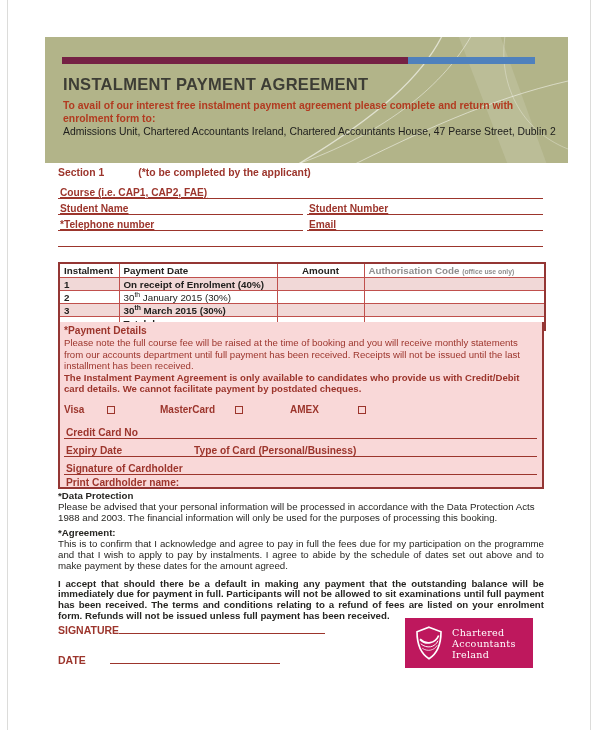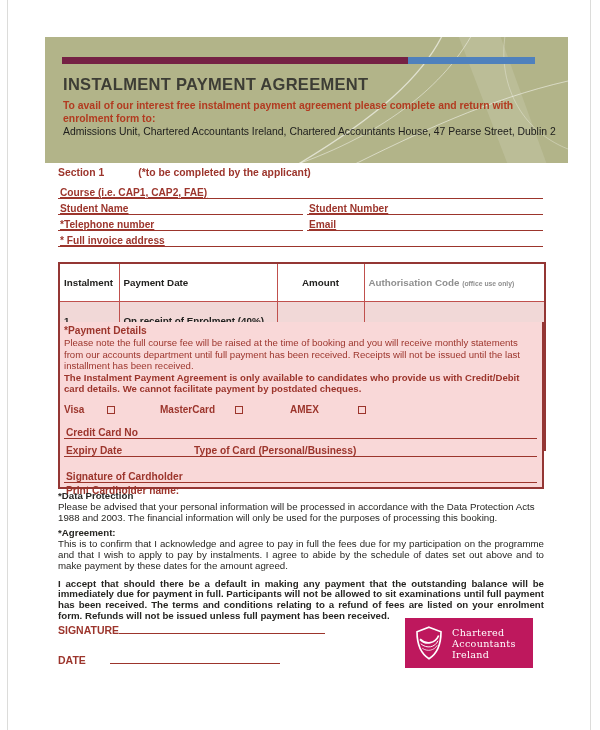--- a/index.html
+++ b/index.html
@@ -27,41 +27,41 @@
   .sec1-note{margin-left:34px;}
   .frow{display:flex;height:16px;align-items:flex-end;font-size:10.2px;font-weight:bold;}
   .fcell{border-bottom:1.2px solid #9c352c;display:flex;align-items:flex-end;padding-left:2px;text-decoration:underline;}
   .fcell.full{width:100%;}
   .fcell.lhalf{width:243px;margin-right:4px;}
   .fcell.rhalf{flex:1;}
 
   
   table.itab{position:absolute;left:58px;top:262px;width:486px;border-collapse:collapse;table-layout:fixed;
     border:2px solid #943634;font-size:9.8px;color:#22211f;}
-  table.itab td,table.itab th{border:1px solid #c0504d;padding:12px 4px;height:12px;text-align:left;vertical-align:middle;white-space:nowrap;overflow:hidden;}
+  table.itab td,table.itab th{border:1px solid #c0504d;padding:0 4px;height:12px;text-align:left;vertical-align:middle;white-space:nowrap;overflow:hidden;}
   table.itab th{height:13px;font-weight:bold;}
   .shaded{background:#f1d8d7;}
   .c-amt{text-align:center !important;}
   .auth-th{color:#8f8f8f;}
   .auth-note{font-size:6.8px;letter-spacing:0;}
   .bold{font-weight:bold;}
   sup.th{font-size:6.8px;vertical-align:super;line-height:0;}
 
   
   .pink{position:absolute;left:58px;top:322px;width:486px;height:167px;box-sizing:border-box;
     background:#f9d8d8;border:2px solid #943634;border-top:none;color:#9c352c;padding:3px 5px 0 4px;}
   .p-head{font-size:10.2px;font-weight:bold;line-height:12px;}
   .p-body{font-size:9.6px;line-height:11.5px;margin:0;}
   .p-body.b{font-weight:bold;}
   .cards{display:flex;align-items:center;height:14px;margin-top:8px;font-size:10px;font-weight:bold;}
   .cb{width:8px;height:8px;border:1.2px solid #9c352c;box-sizing:border-box;}
   .w-visa{width:43px;} .g1{width:45px;} .w-mc{width:75px;} .g2{width:47px;} .w-amex{width:68px;}
   .prow{border-bottom:1.2px solid #9c352c;font-size:10.2px;font-weight:bold;height:17px;display:flex;align-items:flex-end;padding-left:2px;}
   .prow .tcard{margin-left:72px;}
-  .prow.sig{margin-top:8px;}
+  .prow.sig{margin-top:0;}
   .pplain{font-size:10.2px;font-weight:bold;height:16px;display:flex;align-items:center;padding-left:2px;}
 
   
   .legal{position:absolute;left:58px;top:491px;width:486px;color:#272623;font-size:9.7px;line-height:10.8px;}
   .legal .h{font-weight:bold;}
   .legal p{margin:0 0 5px 0;}
   .legal p.just{text-align:justify;}
   .legal p.b{font-weight:bold;}
   .legal p.mt{margin-top:7px;}
 
@@ -115,25 +115,20 @@
     <div class="fcell rhalf">
         <span>Student Number</span>
       </div>
   </div>
   <div class="frow">
     <div class="fcell lhalf">
         <span>*Telephone number</span>
       </div>
     <div class="fcell rhalf">
         <span>Email</span>
-      </div>
-  </div>
-  <div class="frow">
-    <div class="fcell full">
-        <span>* Full invoice address</span>
       </div>
   </div>
   <div class="frow">
     <div class="fcell full"></div>
   </div>
 </div>
 
 <table class="itab">
   <colgroup>
       <col style="width:60px">

